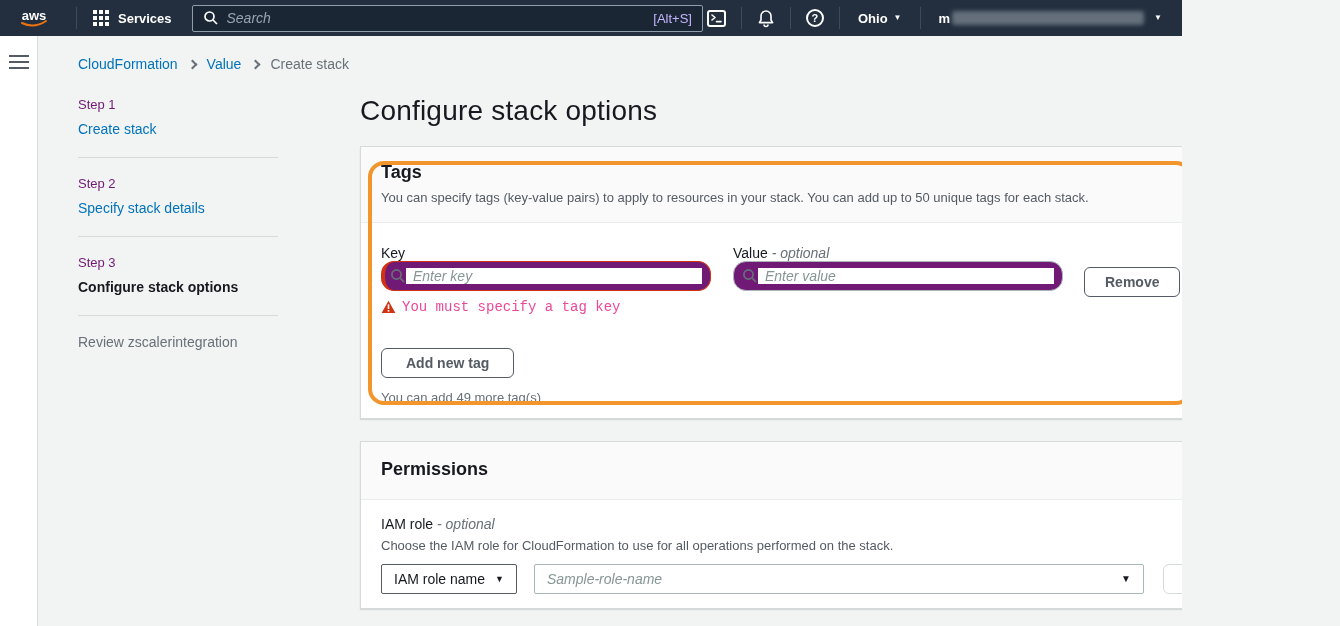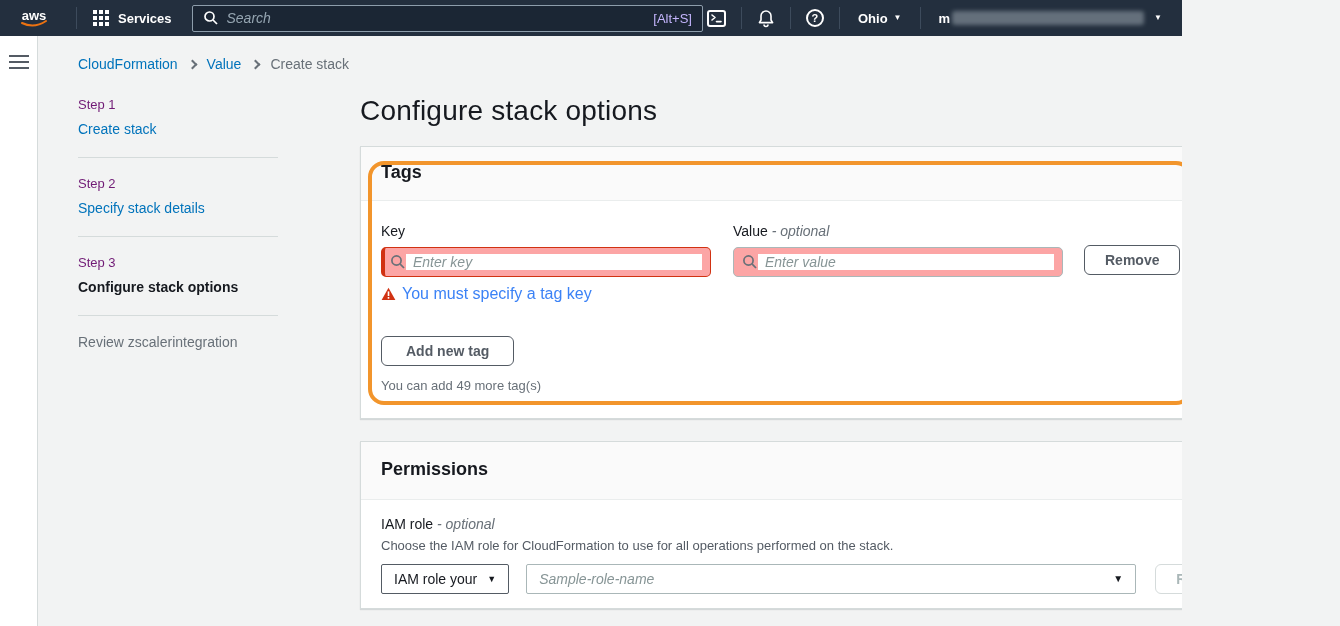--- a/index.html
+++ b/index.html
@@ -100,33 +100,33 @@
     position:relative; width:956px;
   }
   .card-header { background:#fafafa; border-bottom:1px solid #eaeded; padding:15px 20px 17px; }
   .card-header h2 { font-size:18px; font-weight:700; color:#16191f; }
   .card-desc { font-size:13px; color:#545b64; margin-top:7px; }
 
   .tags-card { margin-top:19px; height:273px; }
   .tags-body { padding:22px 20px 20px; }
   .tag-row { display:flex; align-items:flex-start; }
   .field { display:flex; flex-direction:column; }
-  .field-label { font-size:14px; color:#16191f; margin-bottom:8px; }
+  .field-label { font-size:14px; color:#16191f; }
   .field-label i { color:#687078; }
   .input-wrap {
     display:flex; align-items:center; width:330px; height:30px;
-    border:1px solid #aab7b8; border-radius:5px; background:#fca5a5; padding:13px 8px;
+    border:1px solid #aab7b8; border-radius:13px; background:#701a75; padding:13px 8px;
   }
   .input-wrap input {
     flex:1; border:none; outline:none; font-family:inherit; font-size:14px; padding:0 7px; color:#16191f; min-width:0;
   }
   .input-wrap input::placeholder { color:#879596; font-style:italic; }
   .input-wrap.error { border:1px solid #d13212; border-left:4px solid #d13212; padding-left:5px; }
   .error-row { display:flex; align-items:center; gap:6px; margin-top:8px; }
-  .error-text { font-size:16px; color:#3b82f6; }
+  .error-text { font-size:14px; color:#ec4899;font-family:Liberation Mono, monospace; }
   .value-field { margin-left:22px; }
   .btn {
     height:30px; background:#fff; border:1px solid #545b64; border-radius:6px;
     font-family:inherit; font-size:14px; font-weight:700; color:#545b64;
     padding:0 20px; cursor:pointer; white-space:nowrap;
   }
   .remove-key-btn { margin-left:21px; margin-top:22px; }
   .add-tag-btn { margin-top:33px; padding:0 24px; }
   .remaining-note { font-size:13px; color:#687078; margin-top:12px; }
 
@@ -273,20 +273,21 @@
           </div>
         </aside>
 
         <main class="main">
           <h1 class="page-title">Configure stack options</h1>
 
           <section class="card tags-card">
             <div class="highlight-ring"></div>
             <div class="card-header">
               <h2>Tags</h2>
+              <p class="card-desc">You can specify tags (key-value pairs) to apply to resources in your stack. You can add up to 50 unique tags for each stack.</p>
             </div>
             <div class="tags-body">
               <div class="tag-row">
                 <div class="field">
                   <label class="field-label">Key</label>
                   <div class="input-wrap error">
                     <svg width="16" height="16" viewBox="0 0 16 16">
                       <circle cx="6.5" cy="6.5" r="4.6" stroke="#687078" stroke-width="1.7" fill="none"></circle>
                       <line x1="10.2" y1="10.2" x2="14" y2="14" stroke="#687078" stroke-width="1.7"></line>
                     </svg>
@@ -326,21 +327,21 @@
               <h2>Permissions</h2>
             </div>
             <div class="perm-body">
               <label class="field-label" style="margin-bottom:4px;">
                 <span>IAM role</span>
                 <i>- optional</i>
               </label>
               <p class="perm-desc">Choose the IAM role for CloudFormation to use for all operations performed on the stack.</p>
               <div class="iam-row">
                 <button class="select-btn">
-                  <span>IAM role your</span>
+                  <span>IAM role name</span>
                   <span class="caret">▼</span>
                 </button>
                 <div class="combobox">
                   <input type="text" placeholder="Sample-role-name" style="">
                   <span class="caret">▼</span>
                 </div>
                 <button class="btn disabled">Remove</button>
               </div>
             </div>
           </section>

